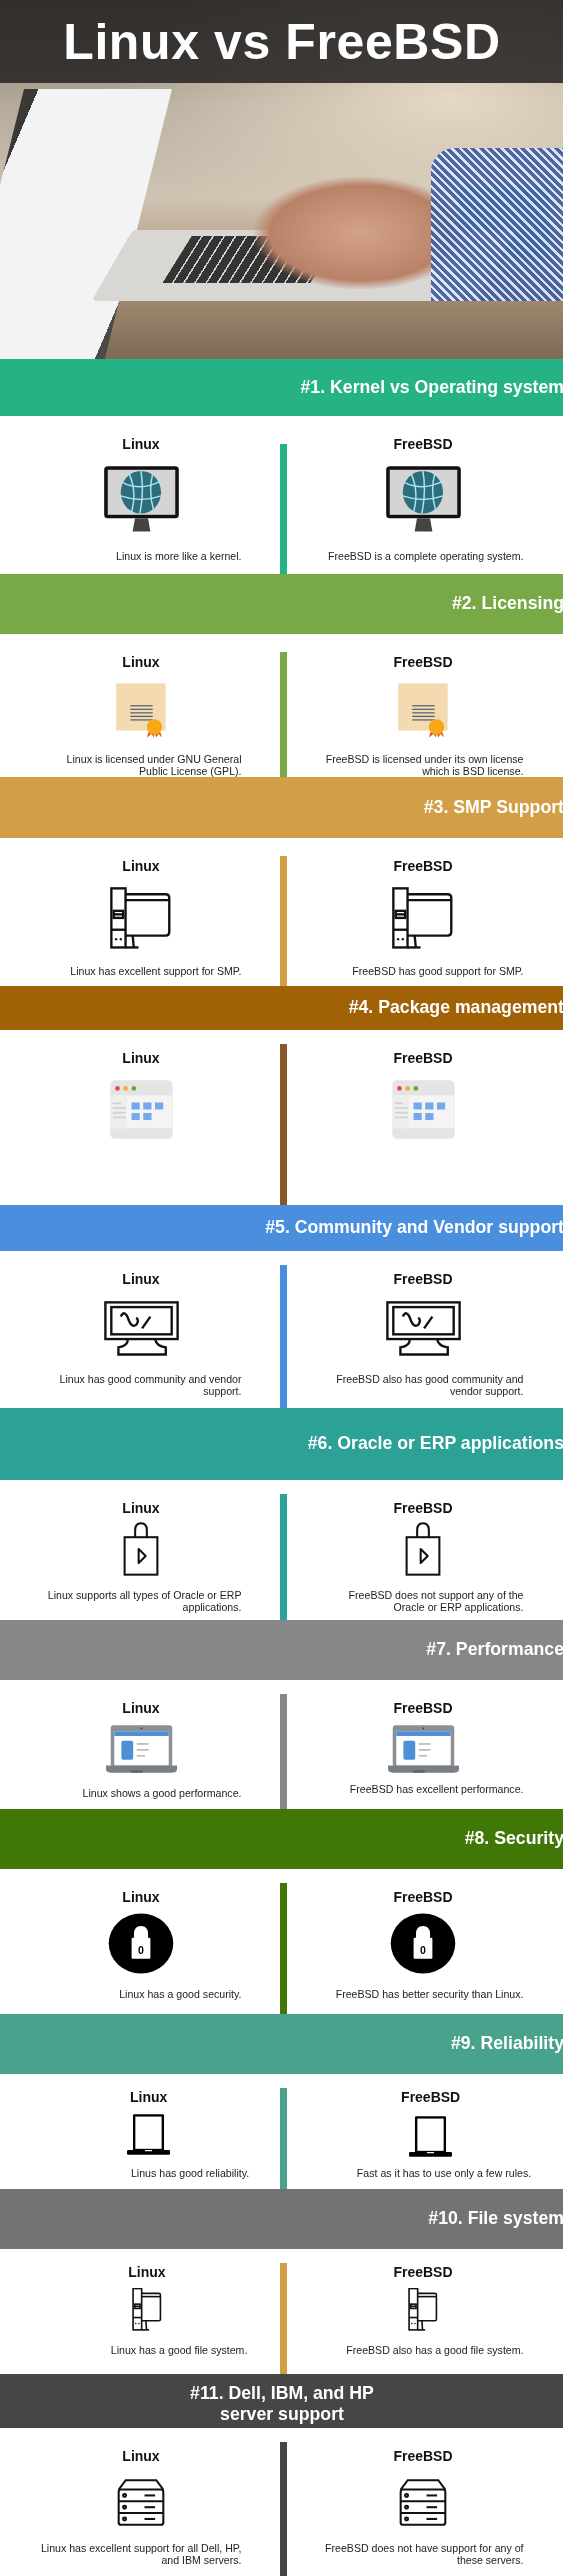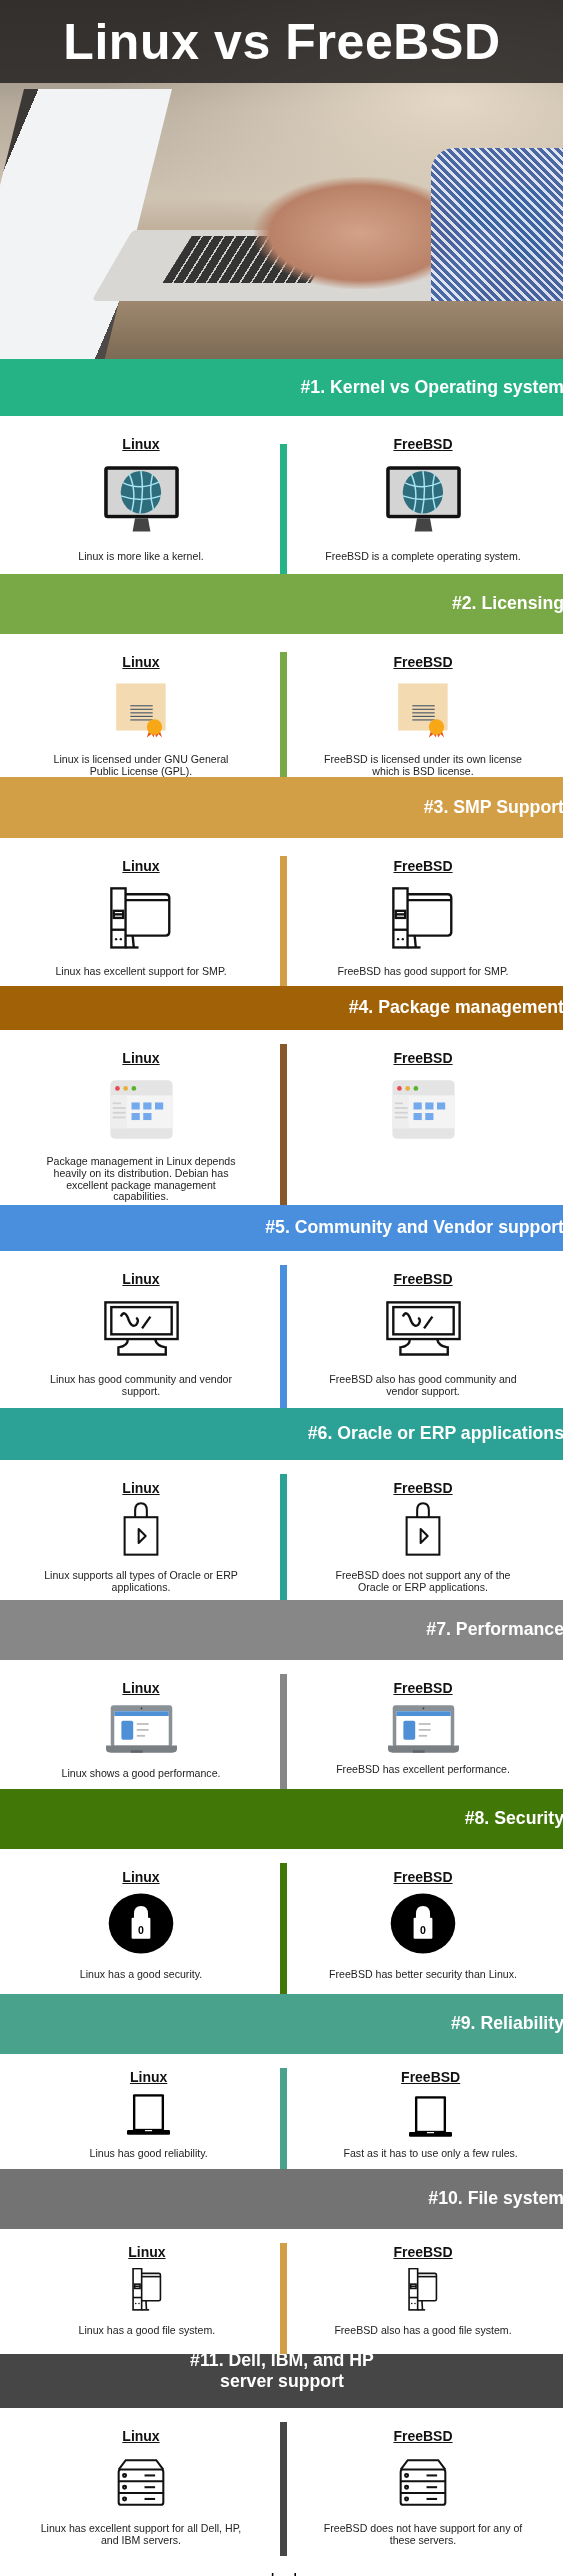--- a/index.html
+++ b/index.html
@@ -24,23 +24,23 @@
   .hero .sleeve { position: absolute; left: 431px; top: 148px; width: 142px; height: 153px;
     background: repeating-linear-gradient(45deg, #3f5fa2 0 3.5px, #dfe6f3 3.5px 5.9px); border-radius: 23.6px 0 0 0; opacity: .92; }
   .hero .title-band { position: absolute; left: 0; top: 0; width: 564px; height: 83px;
     background: rgba(40,38,36,0.88); display: flex; align-items: center; justify-content: center; }
   .hero .title { color: #fff; font-weight: bold; font-size: 50px; letter-spacing: 0.6px; }
 
   .sec-head { width: 564px; display: flex; align-items: center; justify-content: flex-end;
     color: #fff; font-weight: bold; font-size: 17.7px; text-align: center; line-height: 1.2; }
   .sec-body { position: relative; width: 564px; display: flex; }
   .col { width: 50%; display: flex; flex-direction: column; align-items: center; }
-  .col .name { font-weight: bold; font-size: 14px; margin-top: 20px; height: 17.7px; text-decoration: underline; }
+  .col .name { font-weight: bold; font-size: 14px; margin-top: 20px; height: 17.7px; }
   .col .icon { margin-top: 11.8px; display: flex; align-items: center; justify-content: center; }
-  .col .desc { margin-top: 15.3px; font-size: 10.6px; color: #222; text-align: center; line-height: 1.12; width: 201px; }
+  .col .desc { margin-top: 15.3px; font-size: 10.6px; color: #222; text-align: right; line-height: 1.12; width: 201px; }
   .divider { position: absolute; left: 280px; width: 6.5px; bottom: 0; }
 
   .footer { width: 564px; height: 50px; display: flex; align-items: flex-start; justify-content: center;
     font-size: 17.7px; padding-top: 14px; color: #000; }
 </style>
 </head>
 <body>
 
 <div class="hero">
   <div class="wall"></div>
@@ -202,21 +202,20 @@
           </g>
           <g fill="#74a9ee">
             <rect x="38" y="40" width="14" height="12"></rect>
             <rect x="58" y="40" width="14" height="12"></rect>
             <rect x="78" y="40" width="14" height="12"></rect>
             <rect x="38" y="58" width="14" height="12"></rect>
             <rect x="58" y="58" width="14" height="12"></rect>
           </g>
         </svg>
     </div>
-    <div class="desc">Package management in Linux depends heavily on its distribution. Debian has excellent package management capabilities.</div>
   </div>
   <div class="col">
     <div class="name">FreeBSD</div>
     <div class="icon">
       <svg width="65" height="61" viewBox="0 0 110 104">
           <rect x="2" y="2" width="106" height="100" rx="8" fill="#e4e4e4"></rect>
           <rect x="2" y="28" width="106" height="56" fill="#f4f4f4"></rect>
           <rect x="2" y="28" width="28" height="56" fill="#eeeeee"></rect>
           <circle cx="14" cy="16" r="4" fill="#e84a4f"></circle>
           <circle cx="28" cy="16" r="4" fill="#e8b03a"></circle>
@@ -270,21 +269,21 @@
             <line x1="66" y1="48" x2="80" y2="28"></line>
             <path d="M42 66 Q42 78 26 80 V92 H106 V80 Q90 78 88 66"></path>
           </g>
         </svg>
     </div>
     <div class="desc">FreeBSD also has good community and vendor support.</div>
   </div>
   <div class="divider" style="top:14px;background:#4a8fde"></div>
 </div>
 
-<div class="sec-head" style="height:52px;background:#2ca196">
+<div class="sec-head" style="height:72px;background:#2ca196">
   <span>#6. Oracle or ERP applications</span>
 </div>
 <div class="sec-body" style="height:140px">
   <div class="col">
     <div class="name">Linux</div>
     <div class="icon" style="margin-top:4.7px">
       <svg width="50" height="55" viewBox="0 0 84 94">
           <g fill="none" stroke="#111" stroke-width="3.5">
             <path d="M32 26 V14 Q32 2 42 2 Q52 2 52 14 V26"></path>
             <rect x="14" y="26" width="56" height="64"></rect>
@@ -459,21 +458,21 @@
           </g>
           <circle cx="14" cy="132" r="3" fill="#111"></circle>
           <circle cx="26" cy="132" r="3" fill="#111"></circle>
         </svg>
     </div>
     <div class="desc" style="margin-top:14px">FreeBSD also has a good file system.</div>
   </div>
   <div class="divider" style="top:14px;background:#d29f47"></div>
 </div>
 
-<div class="sec-head" style="height:54px;background:#464646;flex-direction:column;padding-bottom:16px">
+<div class="sec-head" style="height:54px;background:#464646;flex-direction:column;padding-bottom:3px">
   <span>#11. Dell, IBM, and HP</span>
   <span>server support</span>
 </div>
 <div class="sec-body" style="height:148px">
   <div class="col">
     <div class="name">Linux</div>
     <div class="icon" style="margin-top:13px">
       <svg width="50" height="47" viewBox="0 0 84 80">
           <g fill="none" stroke="#111" stroke-width="3.5">
             <path d="M4 18 L16 2 H68 L80 18"></path>

